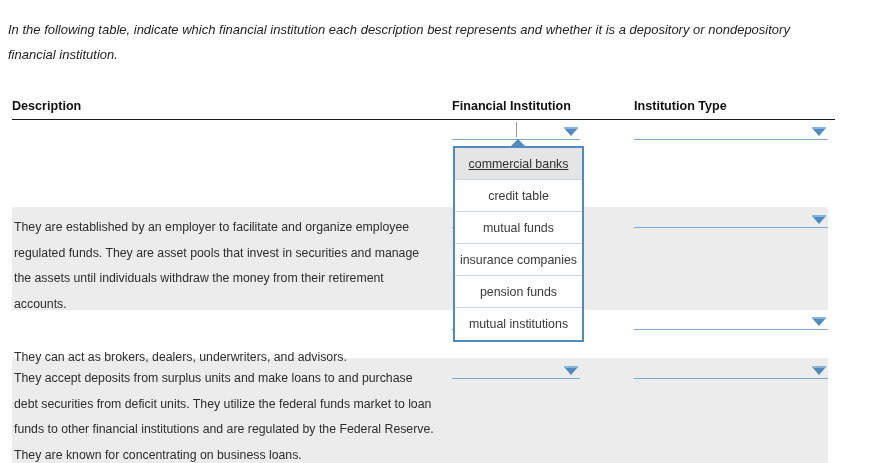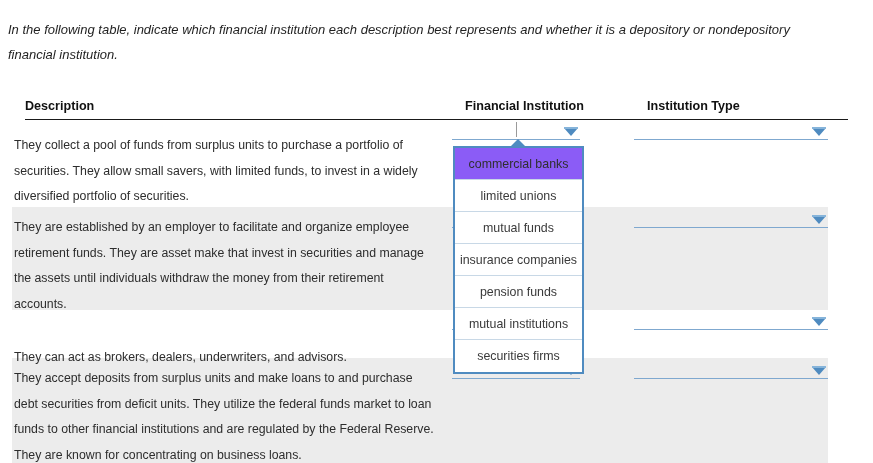--- a/index.html
+++ b/index.html
@@ -34,21 +34,21 @@
     position: absolute;
     left: 0;
     top: 97px;
     width: 873px;
     height: 366px;
   }
 
   
   #thead {
     position: absolute;
-    left: 25px;
+    left: 12px;
     top: 0;
     width: 823px;
     height: 22px;
     border-bottom: 1.6px solid #1a1a1a;
   }
   .th {
     position: absolute;
     top: 0;
     font-weight: bold;
     font-size: 12.6px;
@@ -152,51 +152,51 @@
     font-size: 12.4px;
     color: #3a3a3a;
     border-bottom: 1px solid #c8d8e6;
     box-sizing: border-box;
     background: #ffffff;
     white-space: nowrap;
     overflow: hidden;
   }
   .opt:last-child { border-bottom: none; }
   .opt.active {
-    background: #8b5cf6;
+    background: #e5e5e5;
     color: #2f2f2f;
+    text-decoration: underline;
   }
 </style>
 </head>
 <body>
 
 <div id="intro">In the following table, indicate which financial institution each description best represents and whether it is a depository or nondepository financial institution.</div>
 
 <div id="table">
 
   <div class="band" style="top:110px;height:103px;"></div>
   <div class="band" style="top:261px;height:105px;"></div>
 
   <div id="thead">
     <div class="th c0">Description</div>
     <div class="th c2">Institution Type</div>
     <div class="th c1">Financial Institution</div>
   </div>
 
-  <div class="desc" style="top:36px;">They collect a pool of funds from surplus units to purchase a portfolio of securities. They allow small savers, with limited funds, to invest in a widely diversified portfolio of securities.</div>
   <div class="sel fi" style="top:25px;">
     <span class="underline"></span>
     <span class="caret"></span>
   </div>
   <div class="sel it" style="top:25px;">
     <span class="underline"></span>
     <span class="caret"></span>
   </div>
 
-  <div class="desc" style="top:118px;">They are established by an employer to facilitate and organize employee retirement funds. They are asset make that invest in securities and manage the assets until individuals withdraw the money from their retirement accounts.</div>
+  <div class="desc" style="top:118px;">They are established by an employer to facilitate and organize employee regulated funds. They are asset pools that invest in securities and manage the assets until individuals withdraw the money from their retirement accounts.</div>
   <div class="sel fi2" style="top:113px;">
     <span class="underline"></span>
     <span class="caret"></span>
   </div>
   <div class="sel it" style="top:113px;">
     <span class="underline"></span>
     <span class="caret"></span>
   </div>
 
   <div class="desc" style="top:220px;margin-top:28px;">They can act as brokers, dealers, underwriters, and advisors.</div>
@@ -218,19 +218,18 @@
     <span class="underline"></span>
     <span class="caret"></span>
   </div>
 </div>
 
 <div id="text-caret"></div>
 
 <div id="dropdown">
   <span class="nub"></span>
   <div class="opt active">commercial banks</div>
-  <div class="opt">limited unions</div>
+  <div class="opt">credit table</div>
   <div class="opt">mutual funds</div>
   <div class="opt">insurance companies</div>
   <div class="opt">pension funds</div>
   <div class="opt">mutual institutions</div>
-  <div class="opt">securities firms</div>
 </div>
 
 </body></html>

